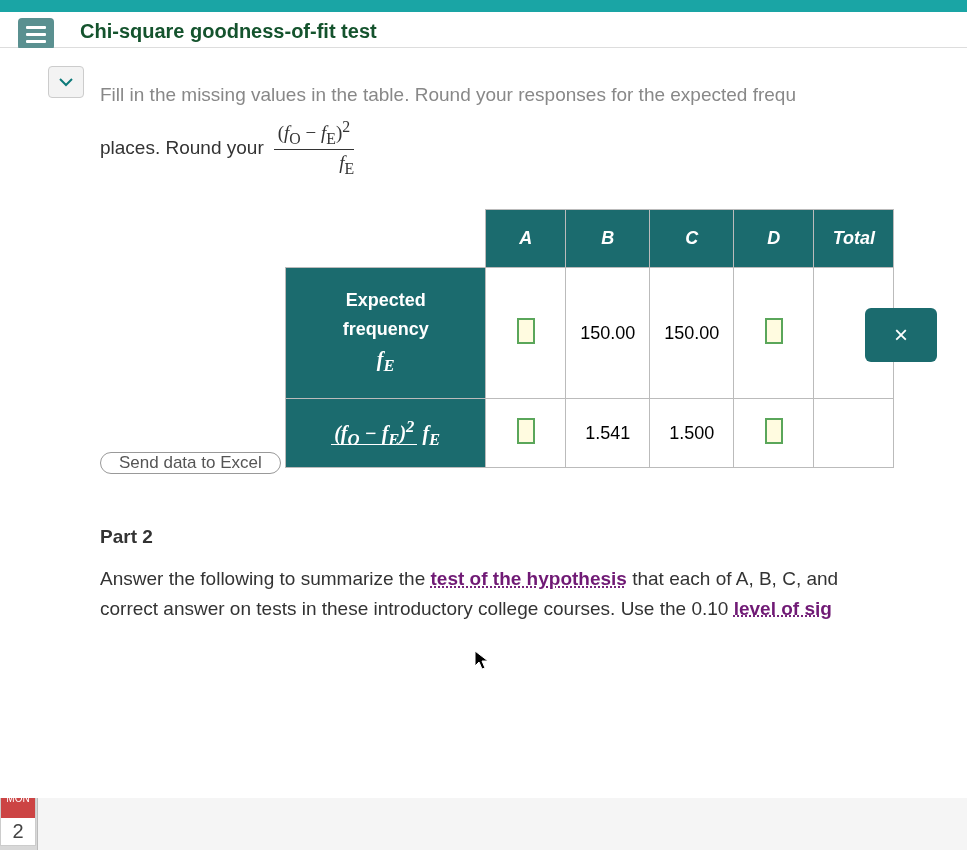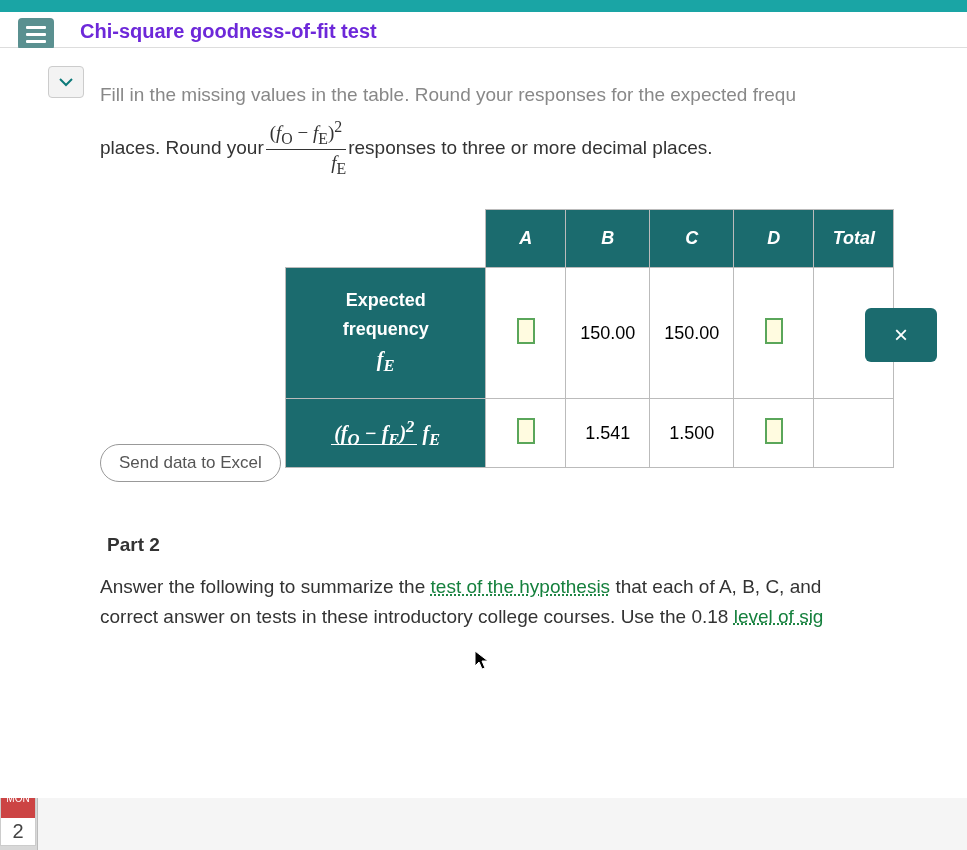--- a/index.html
+++ b/index.html
@@ -36,21 +36,21 @@
       align-items: center;
       gap: 4px;
     }
     .hamburger span {
       width: 20px;
       height: 3px;
       background: #fff;
       border-radius: 1px;
     }
     .header-title {
-      color: #6d28d9;
+      color: #14532d;
       font-size: 20px;
       font-weight: 600;
     }
     .content-area {
       padding: 8px 16px 16px 100px;
       background: #fff;
       position: relative;
       height: 750px;
     }
     .expand-caret {
@@ -71,36 +71,36 @@
       color: #888;
       font-size: 19px;
       margin-bottom: 12px;
       white-space: nowrap;
       overflow: hidden;
       margin-top: 28px;
     }
     .instruction-line2 {
       display: flex;
       align-items: center;
-      gap: 2px;
+      gap: 10px;
       font-size: 19px;
       color: #333;
       margin-bottom: 30px;
     }
     .formula {
       font-family: "Times New Roman", serif;
       text-align: right;
       display: inline-block;
       line-height: 1.2;
     }
     .formula-num { border-bottom: 1.5px solid #333; padding: 0 4px; }
     .formula-den { padding-top: 2px; }
     .send-excel-btn {
       display: inline-block;
-      padding: 8px 18px;
+      padding: 0 18px;
       border: 1.5px solid #999;
       border-radius: 22px;
       background: #fff;
       color: #555;
       font-size: 17px;
       cursor: pointer;
       margin-bottom: 26px;
     }
     .table-wrap {
       position: relative;
@@ -164,24 +164,23 @@
       font-size: 24px;
     }
     .part2 {
       margin-top: 26px;
       font-size: 19px;
       color: #333;
     }
     .part2-title {
       font-weight: bold;
       margin-bottom: 16px;
-      margin-left: 7px;
     }
     .part2-body { line-height: 1.55; }
-    .link { color: #15803d; text-decoration: underline dotted; }
+    .link { color: #701a75; text-decoration: underline dotted; font-weight: bold; }
     
     
     .left-sliver {
       position: absolute;
       left: 0;
       top: 12px;
       width: 38px;
       height: 838px;
       background: linear-gradient(#e8e8e8, #d8d8d8);
       font-size: 11px;
@@ -260,21 +259,20 @@
   </div>
 
   <div class="instruction-line1">Fill in the missing values in the table. Round your responses for the expected frequ</div>
 
   <div class="instruction-line2">
     <span>places. Round your</span>
     <span class="formula">
       <div class="formula-num">(<i>f</i><sub>O</sub> − <i>f</i><sub>E</sub>)<sup>2</sup></div>
       <div class="formula-den"><i>f</i><sub>E</sub></div>
     </span>
-    <span>responses to three or more decimal places.</span>
   </div>
 
   <button class="send-excel-btn">Send data to Excel</button>
 
   <div class="table-wrap">
     <table class="chi-table">
       <thead>
         <tr>
           <th class="corner"></th>
           <th>A</th>
@@ -317,20 +315,20 @@
   </div>
 
   <div class="close-btn">
     <span>×</span>
   </div>
 
   <div class="part2">
     <div class="part2-title">Part 2</div>
     <div class="part2-body">
       <span>Answer the following to summarize the </span><span class="link">test of the hypothesis</span><span> that each of A, B, C, and</span><br>
-      <span>correct answer on tests in these introductory college courses. Use the 0.18 </span><span class="link">level of sig</span>
+      <span>correct answer on tests in these introductory college courses. Use the 0.10 </span><span class="link">level of sig</span>
     </div>
   </div>
 
   <svg class="cursor-arrow" width="18" height="22">
     <path d="M1 1 L1 16 L5 12 L8 19 L11 18 L8 11 L14 11 Z" fill="#000" stroke="#fff" stroke-width="1"></path>
   </svg>
 </div>
 
 </body></html>

